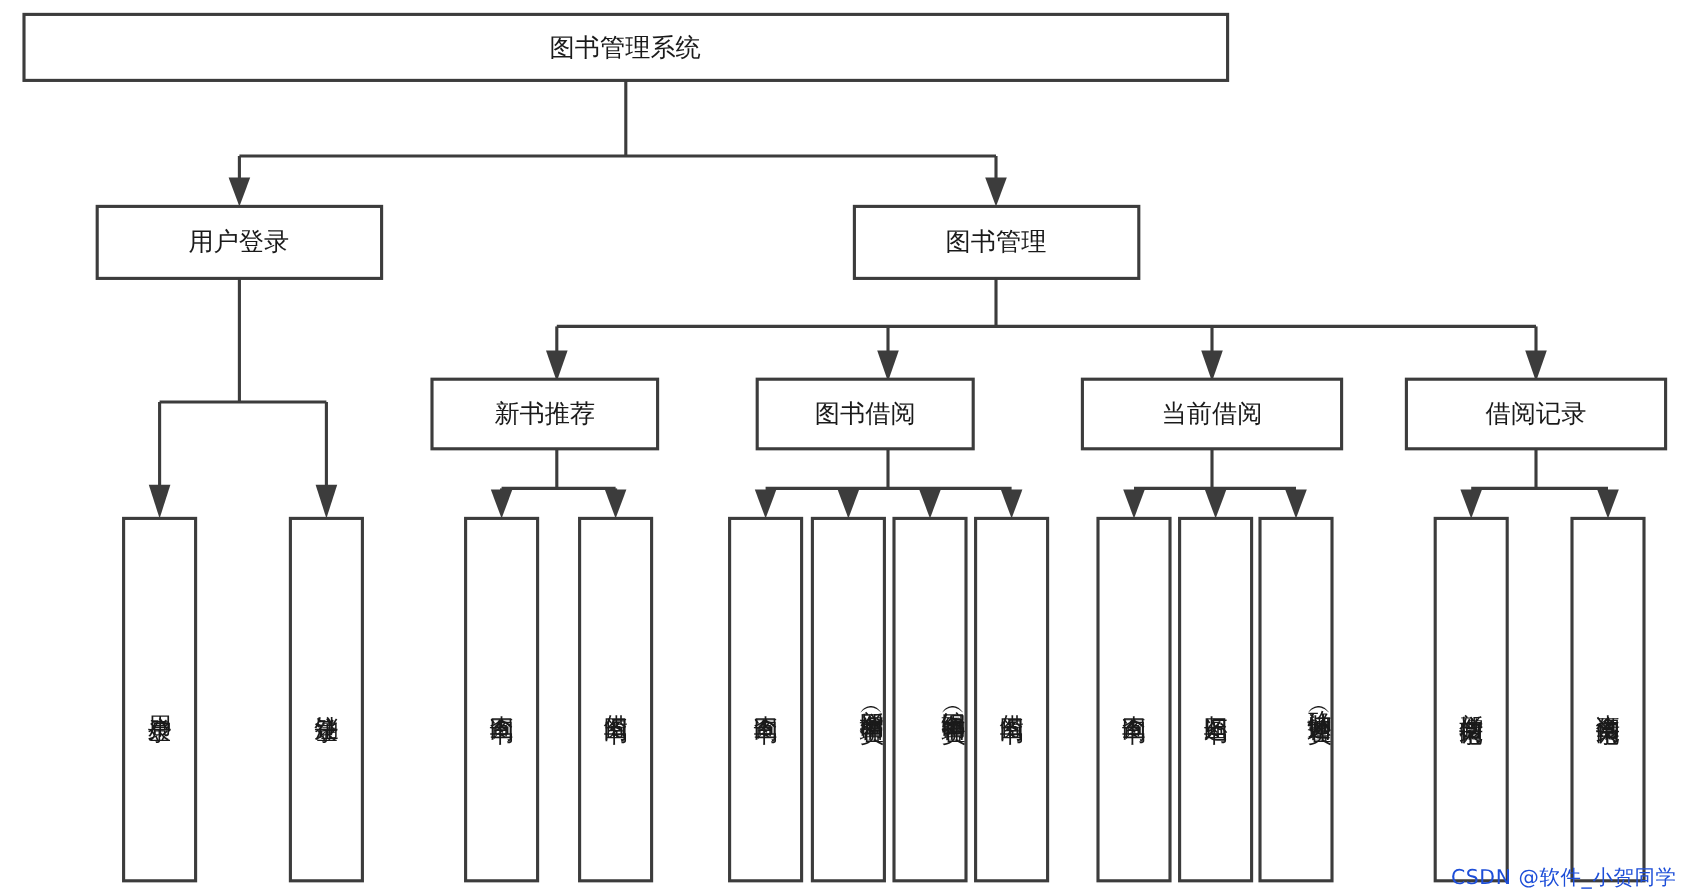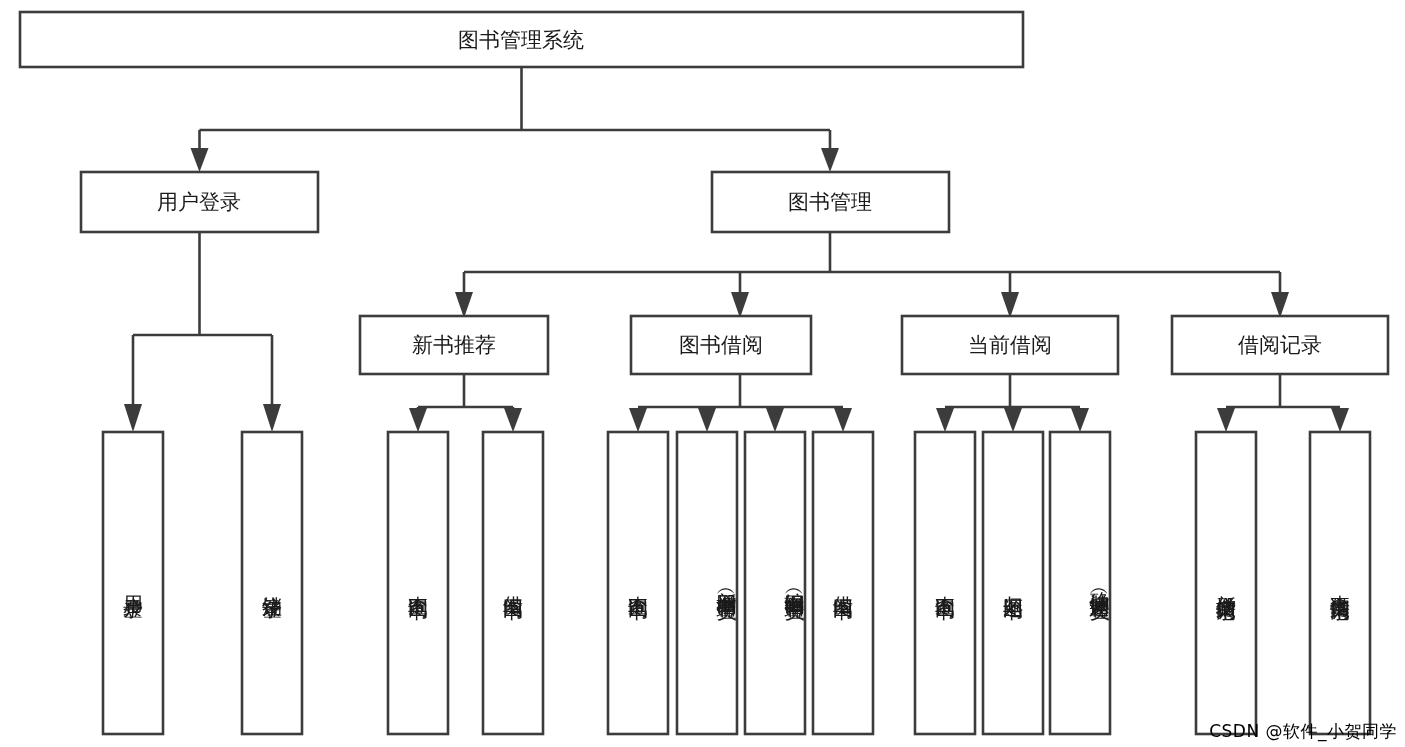--- a/index.html
+++ b/index.html
@@ -61,21 +61,21 @@
     text-align: center;
     white-space: nowrap;
     pointer-events: none;
   }
   .watermark {
     position: absolute;
     right: 8px;
     bottom: 4px;
     font-family: "DejaVu Sans", "Liberation Sans", sans-serif;
     font-size: 17px;
-    color: #000000;
+    color: #1d4ed8;
     white-space: nowrap;
     letter-spacing: 0.5px;
   }
 </style>
 </head>
 <body>
 
 <div id="diagram-root">
 
   <svg id="flowchart" viewBox="0 0 1405 747">

